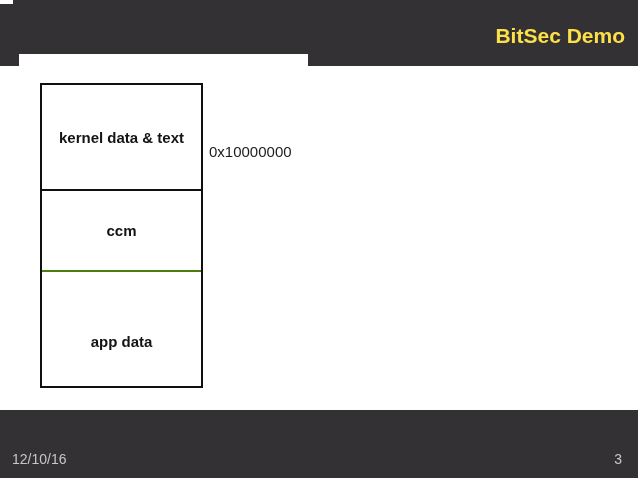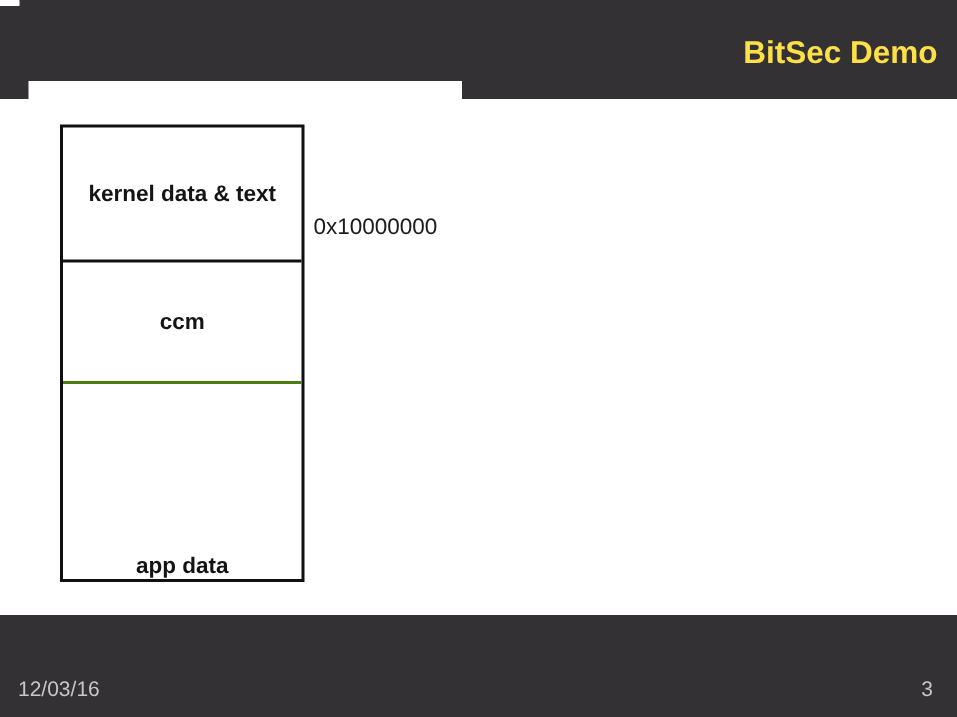--- a/index.html
+++ b/index.html
@@ -64,23 +64,23 @@
   .mem-section {
     box-sizing: border-box;
     display: flex;
     align-items: center;
     justify-content: center;
     font-size: 15px;
     font-weight: bold;
     color: #141414;
     text-align: center;
   }
-  .sec-kernel { height: 90px; border-bottom: 2px solid #101010; }
+  .sec-kernel { height: 106px; border-bottom: 2px solid #101010; }
   .sec-ccm    { height: 81px; border-bottom: 2px solid #4d7c0f; }
-  .sec-app    { flex: 1; align-items: flex-end; padding-top: 25px; }
+  .sec-app    { flex: 1; align-items: center; padding-top: 25px; }
   
   .addr {
     position: absolute;
     left: 209px;
     font-size: 15px;
     line-height: 18px;
     color: #1c1c1c;
     white-space: nowrap;
   }
   .addr-0 { top: 75px; }
@@ -121,17 +121,17 @@
       <span>ccm</span>
     </div>
     <div class="mem-section sec-app">
       <span>app data</span>
     </div>
   </div>
 
   <div class="addr addr-1">0x10000000</div>
 
   <div class="band-bottom">
-    <span class="footer-date">12/03/16</span>
+    <span class="footer-date">12/10/16</span>
     <span class="footer-page">3</span>
   </div>
 
 </div>
 
 </body></html>

